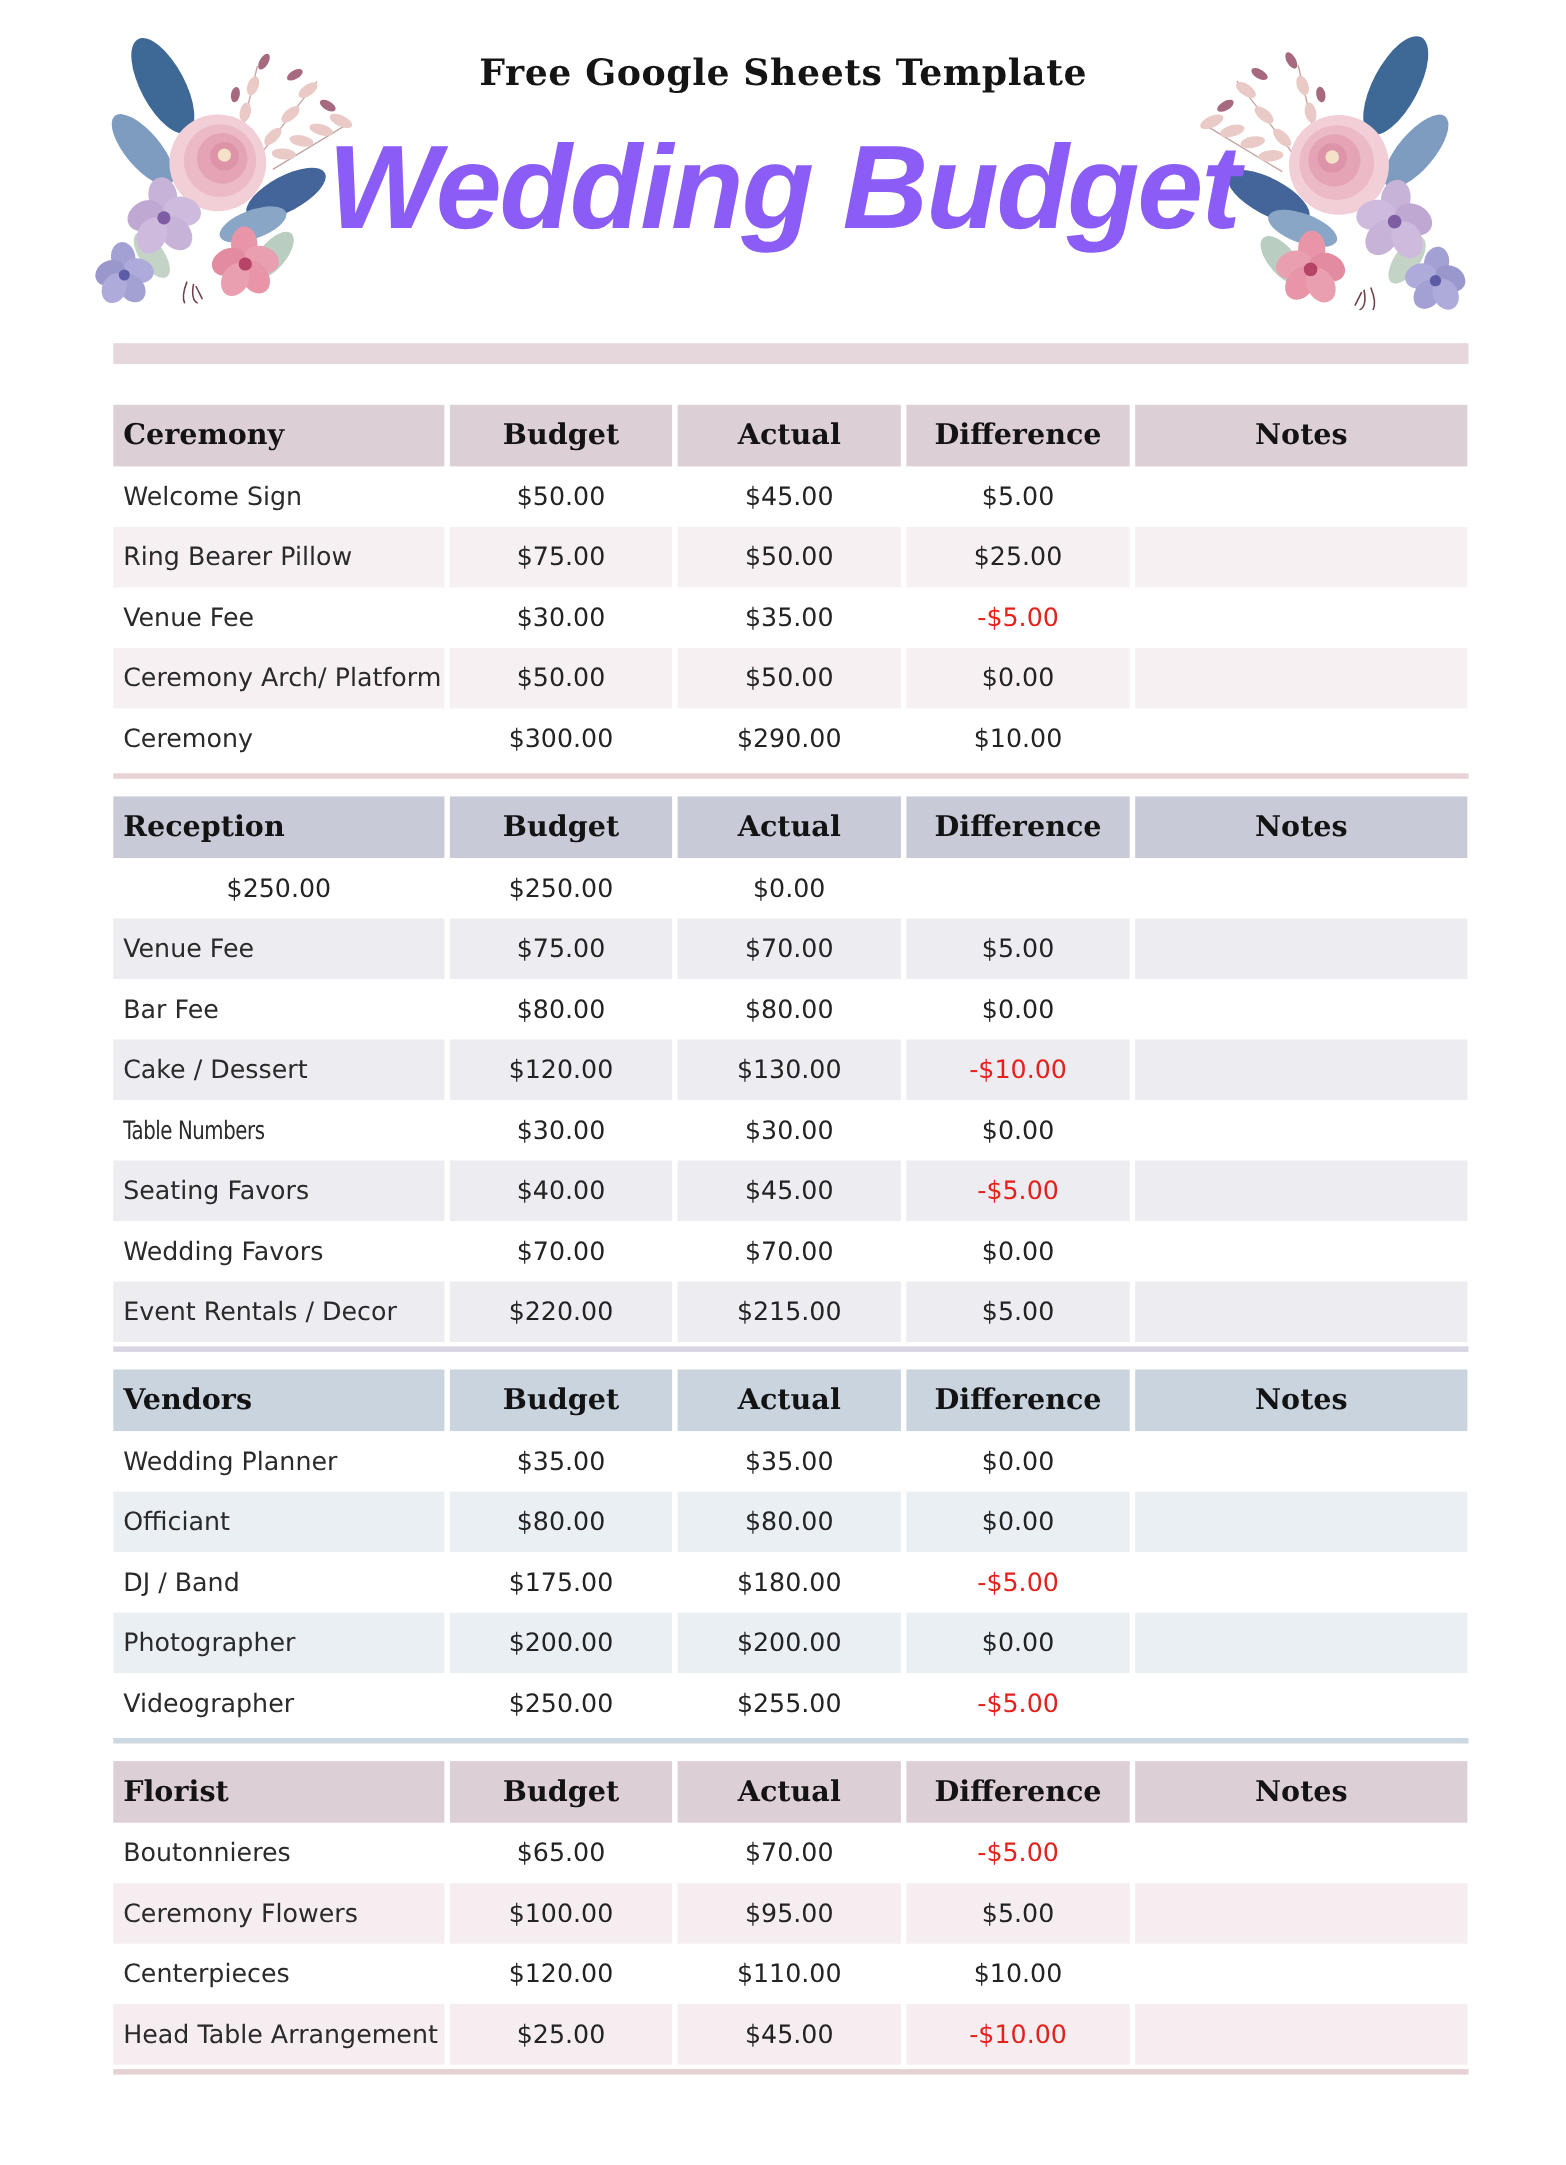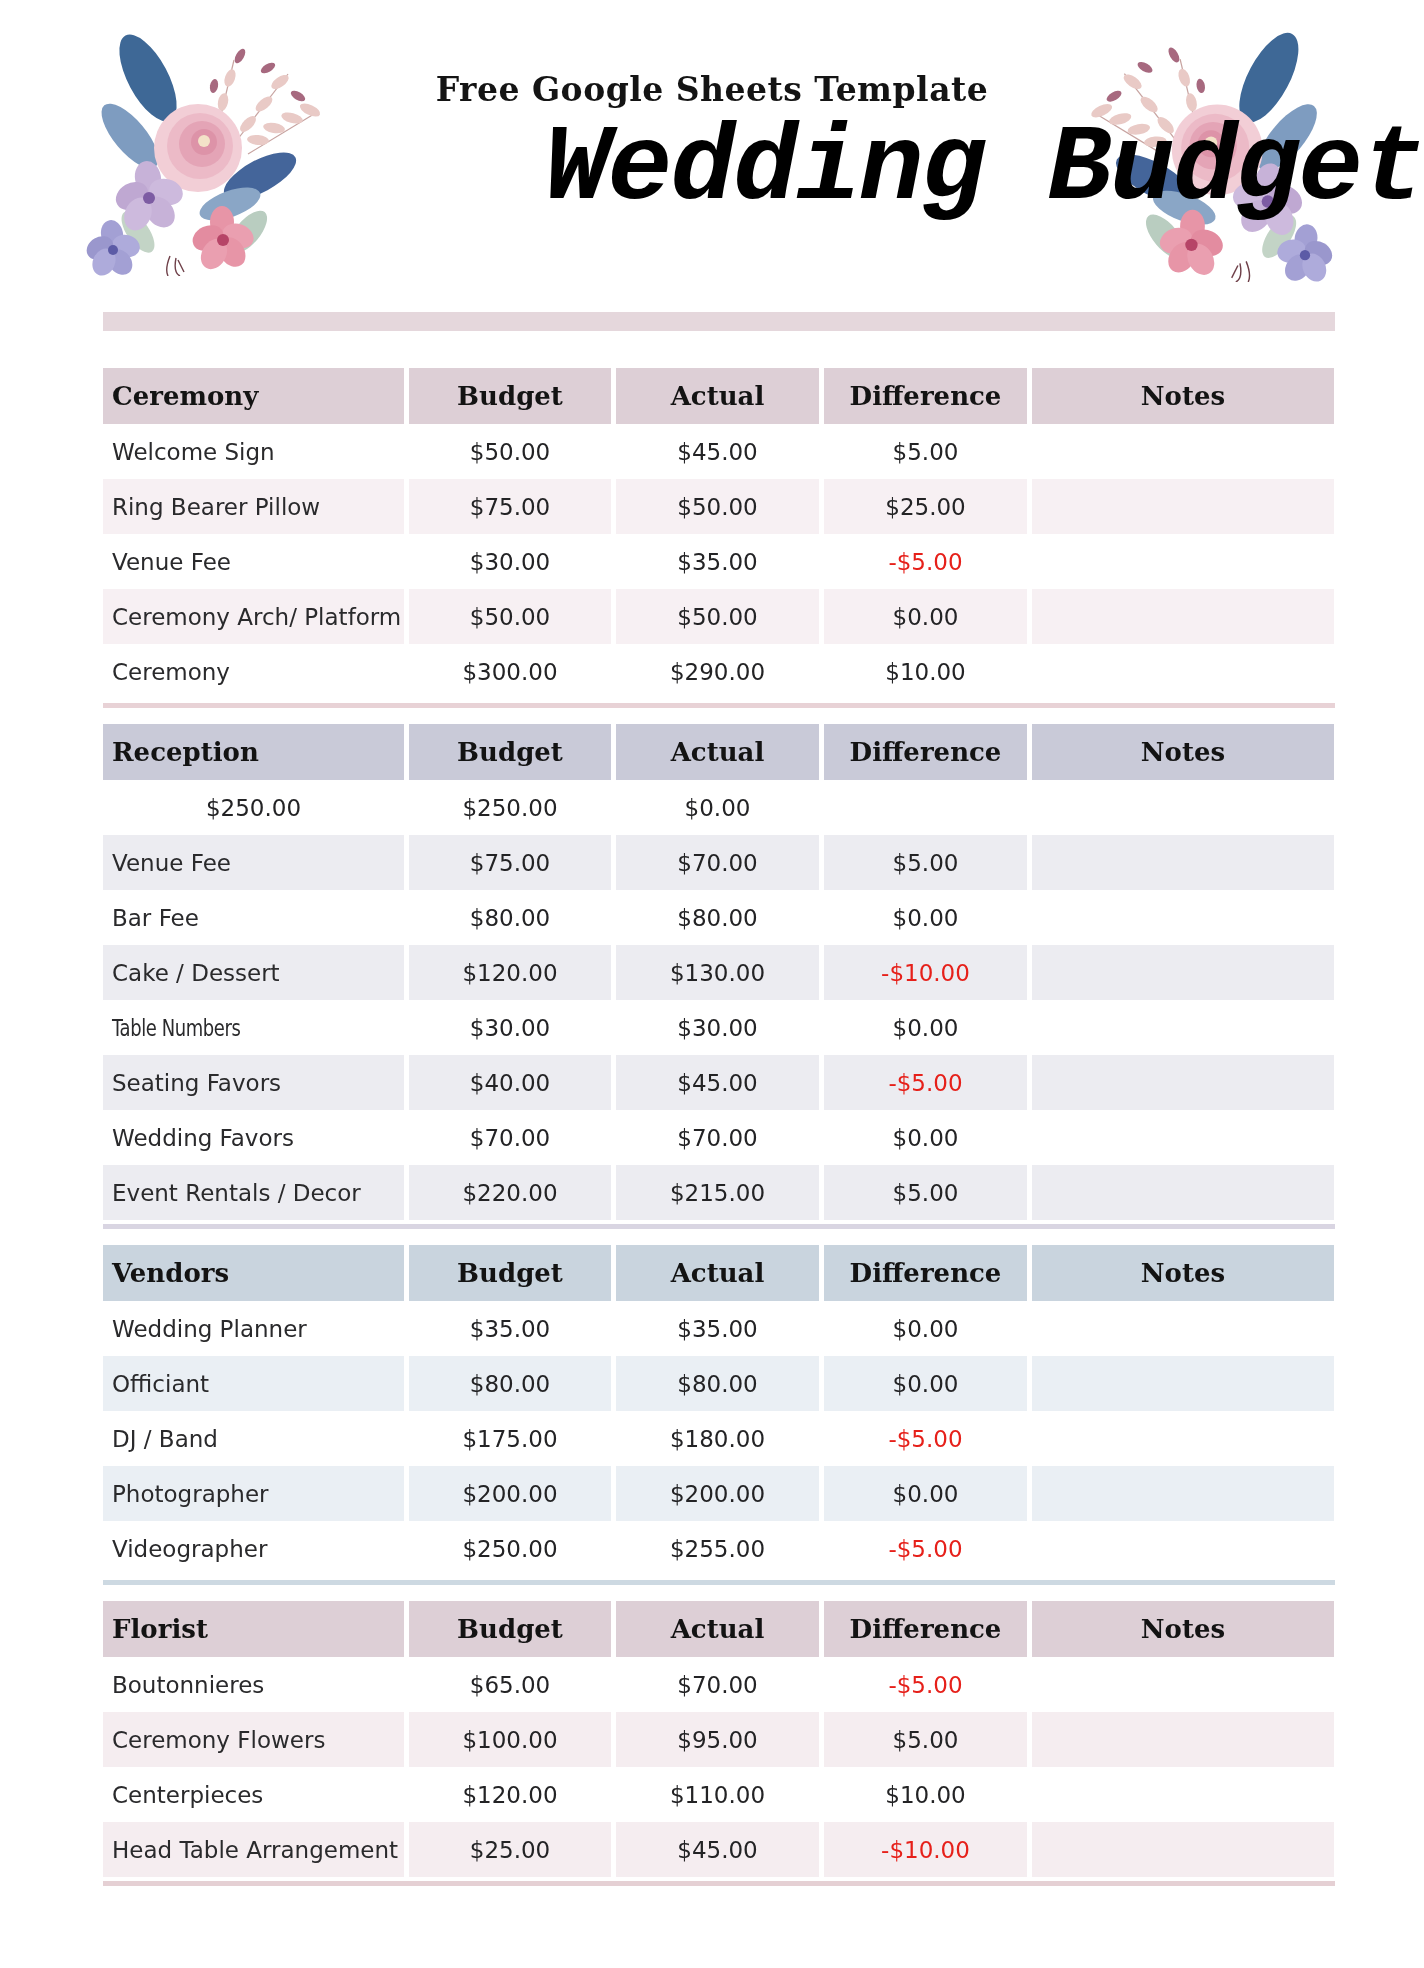--- a/index.html
+++ b/index.html
@@ -6,26 +6,26 @@
   body {
     width:1424px; height:1968px; position:relative; background:#ffffff;
     font-family:"DejaVu Sans", sans-serif; color:#232325; overflow:hidden;
   }
   .page { position:absolute; inset:0; }
 
   
   .kicker {
     position:absolute; top:46px; left:0; width:100%; text-align:center;
     font-family:"DejaVu Serif", serif; font-weight:700; font-size:33px;
-    color:#141414; letter-spacing:.5px;margin-top:24px;
+    color:#141414; letter-spacing:.5px;
   }
   .script-title {
-    position:absolute; top:86px; left:0; width:100%; text-align:right;
-    font-family:Liberation Mono, monospace; font-style:italic; font-weight:700;
-    font-size:108px; line-height:1.55; color:#000000; letter-spacing:-2px;
+    position:absolute; top:86px; left:0; width:100%; text-align:center;
+    font-family:Liberation Sans, sans-serif; font-style:italic; font-weight:700;
+    font-size:108px; line-height:1.55; color:#8b5cf6; letter-spacing:-2px;
   }
   .bouquet { position:absolute; }
   .bouquet.left  { top:26px; left:82px;  width:248px; height:250px; transform:scaleX(-1); }
   .bouquet.right { top:24px; left:1083px; width:252px; height:258px; }
 
   .top-bar {
     position:absolute; top:312px; left:103px; width:1232px; height:19px;
   }
 
   

